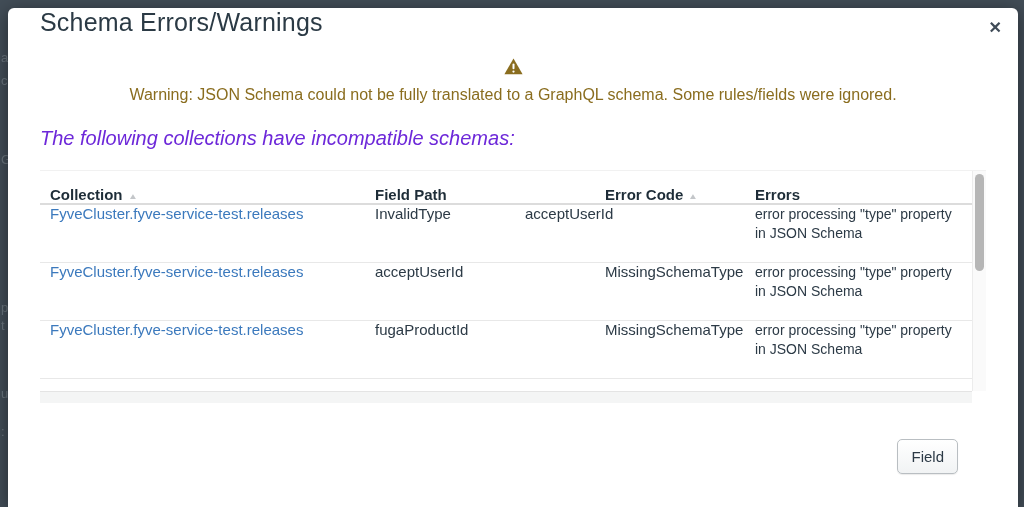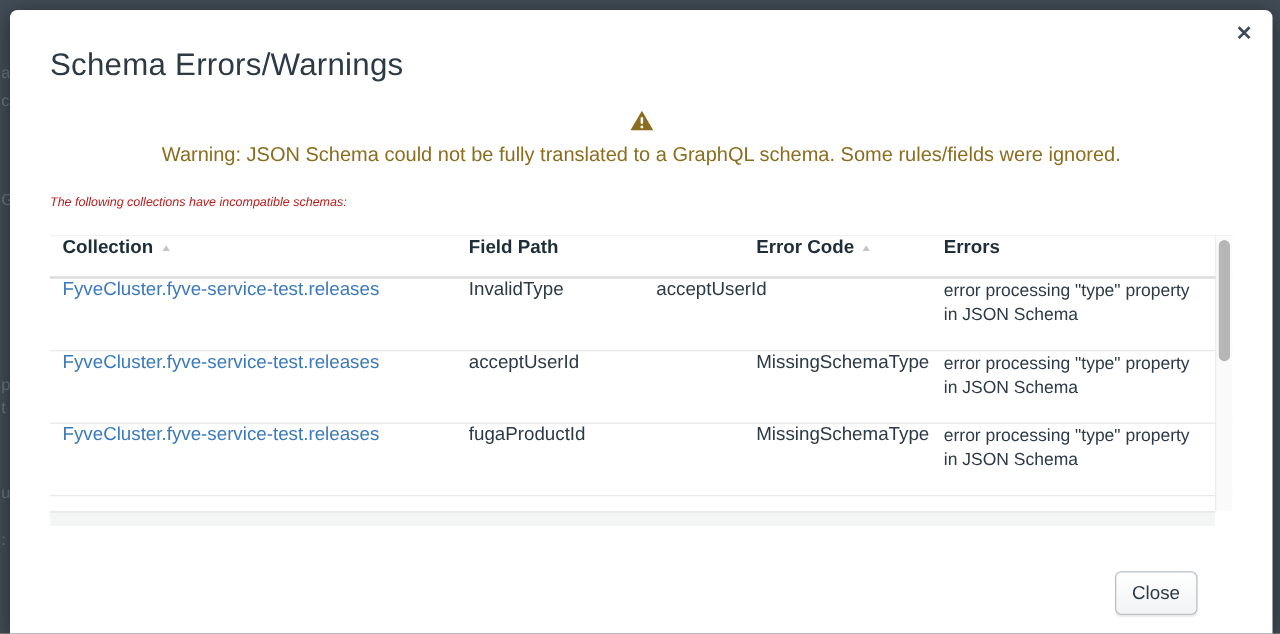--- a/index.html
+++ b/index.html
@@ -23,42 +23,41 @@
     border-radius:6px 6px 0 0;
     box-shadow:0 3px 18px rgba(0,0,0,.45);
   }
   .close-x {
     position:absolute; top:12px; right:16px;
     font-size:16px; font-weight:700; color:#3f4b57;
     cursor:pointer; line-height:1;
   }
   .modal-body { padding:0 32px; }
   .modal-title {
-    margin-top:30px;
     font-size:25px; font-weight:400; color:#2b3a45;
     letter-spacing:.2px;
   }
   .warning-row {
     margin-top:21px;
     display:flex; align-items:center; gap:11px;
     color:#8a6d1f; font-size:16px;flex-direction:column;
   }
   .warning-row svg { flex:none; display:block; }
   .subtitle {
     margin-top:23px;
-    font-style:italic; font-size:10px; color:#b91c1c;
+    font-style:italic; font-size:20px; color:#6d28d9;
   }
   .table-wrap {
     margin-top:20px;
     height:233px;
     position:relative;
     border-top:1px solid #f1f1f1;
     overflow:hidden;
   }
-  .thead { display:flex; height:34px; align-items:flex-start;
+  .thead { display:flex; height:34px; align-items:flex-end;
     border-bottom:2px solid #dcdcdc;
     font-weight:700; font-size:15px; color:#1e2d38;
   }
   .th, .td { padding-left:10px; }
   .col-0 { width:325px; flex:none; }
   .col-1 { width:230px; flex:none; }
   .col-2 { width:150px; flex:none; }
   .col-3 { flex:1; padding-right:22px; }
   .sort-icon {
     font-size:8px; color:#c3c6c9; margin-left:6px;
@@ -173,17 +172,17 @@
       </div>
 
       <div class="vscroll-track">
         <div class="vscroll-thumb"></div>
       </div>
       <div class="hscroll-track"></div>
 
     </div>
 
     <div class="modal-footer">
-      <button class="close-btn">Close</button>
+      <button class="close-btn">Field</button>
     </div>
 
   </div>
 </div>
 
 </body></html>

